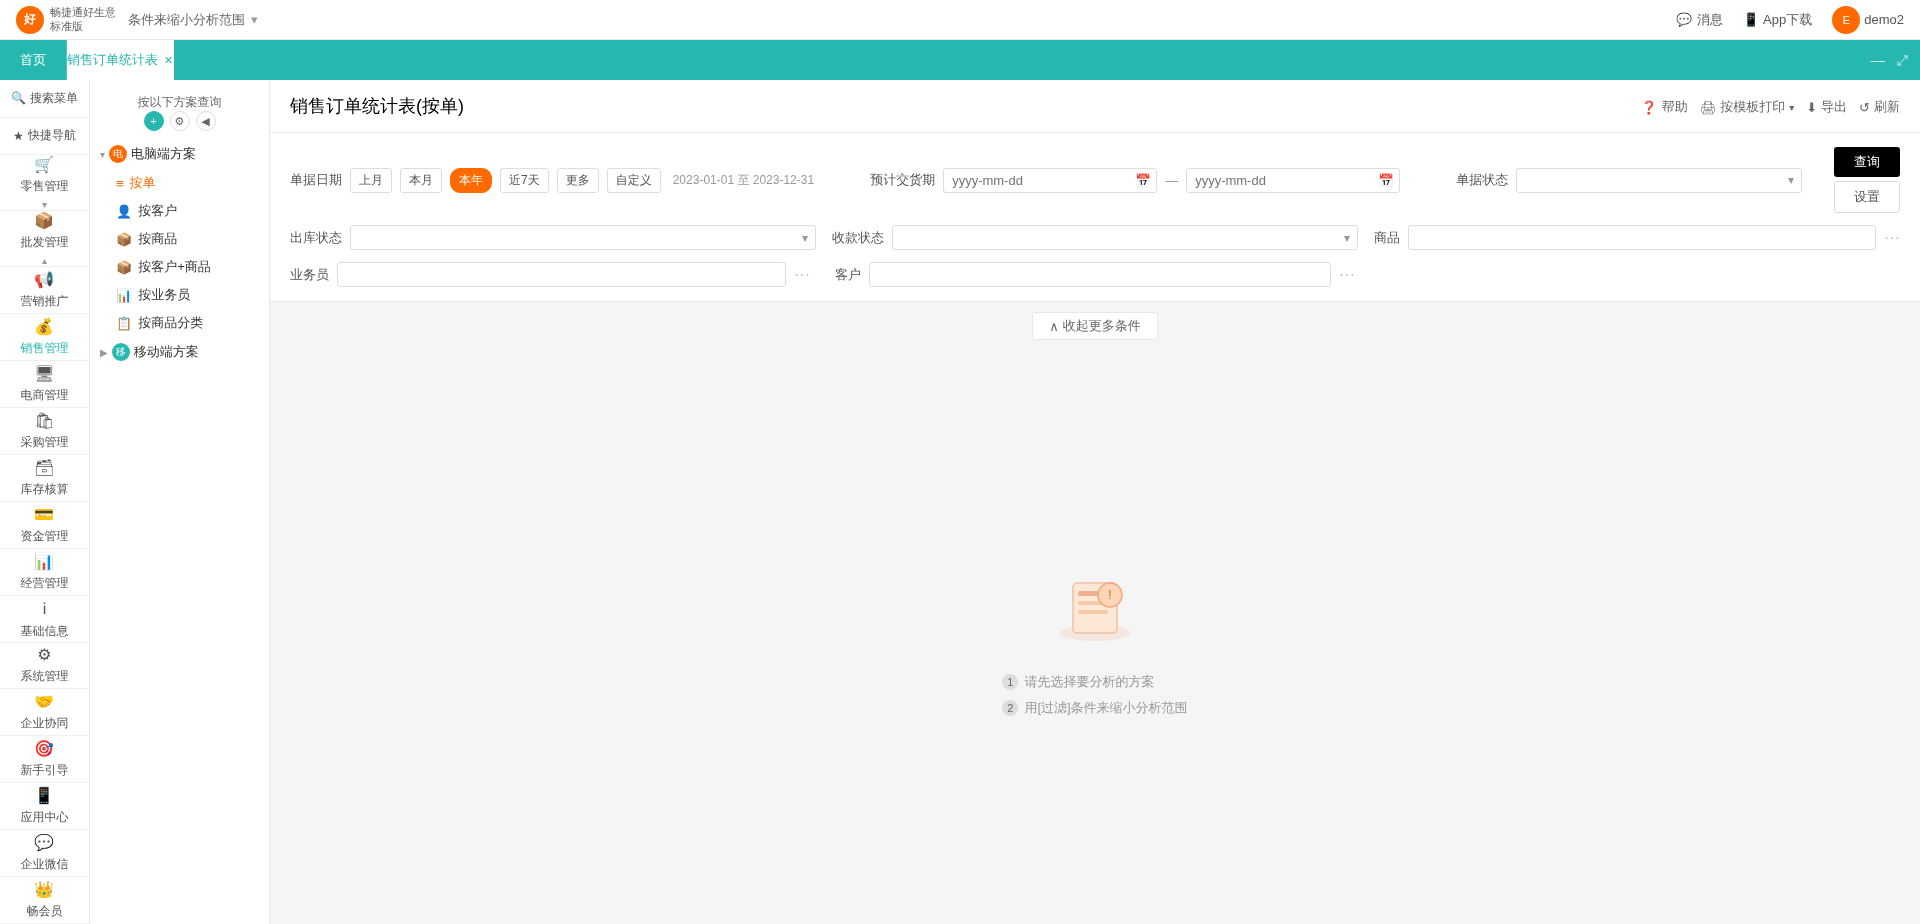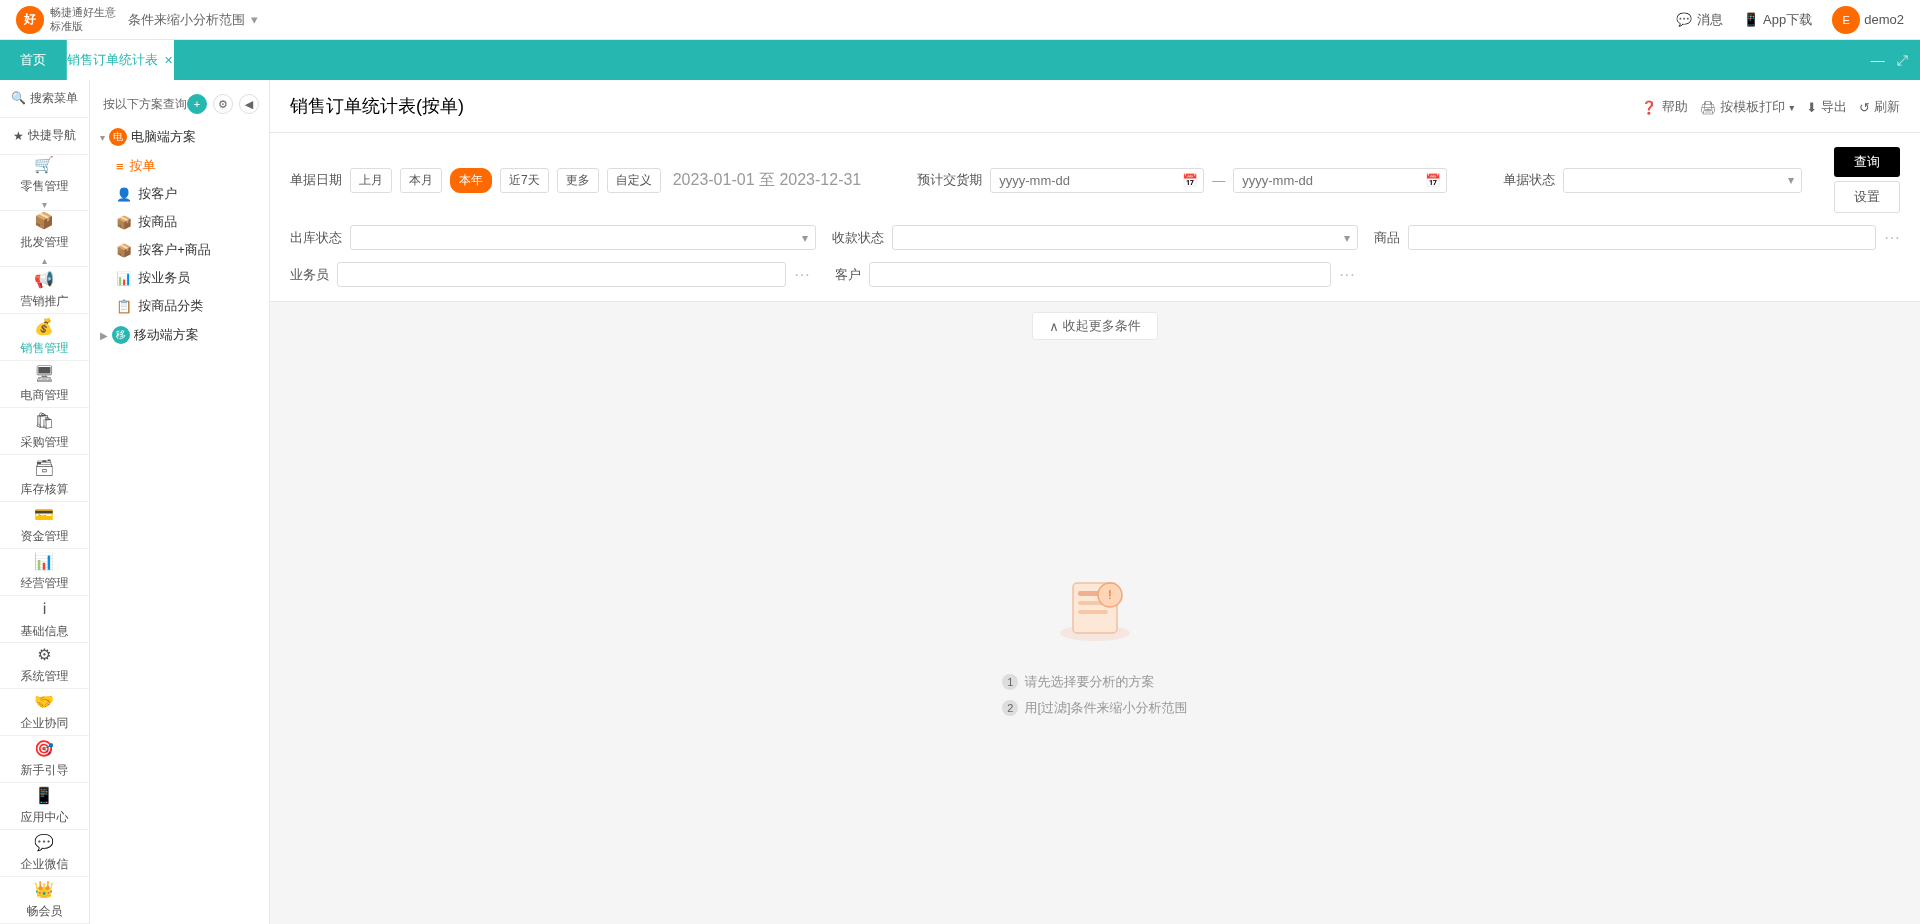--- a/index.html
+++ b/index.html
@@ -90,24 +90,25 @@
     .scheme-panel {
       width: 180px;
       background: #fff;
       border-right: 1px solid #e8e8e8;
       padding: 10px 0;
       flex-shrink: 0;
     }
     .scheme-panel-header {
       display: flex;
       align-items: center;
-      justify-content: flex-end;
+      justify-content: center;
       padding: 4px 10px 8px;
       font-size: 13px;
       color: #333;
+      flex-direction: column;
     }
     .scheme-panel-icons { display: flex; gap: 6px; }
     .scheme-icon-btn { width: 20px; height: 20px; border-radius: 50%; border: 1px solid #ddd; display: flex; align-items: center; justify-content: center; cursor: pointer; font-size: 11px; color: #666; }
     .scheme-icon-btn.green { background: #26b8b0; border-color: #26b8b0; color: white; }
     .scheme-category {
       display: flex;
       align-items: center;
       padding: 6px 10px;
       cursor: pointer;
       color: #333;
@@ -413,21 +414,21 @@
           <div style="display:flex; align-items:center; gap:16px; margin-bottom:12px;">
 
             <div style="display:flex;align-items:center;gap:8px;">
               <span style="color:#555;font-size:13px;white-space:nowrap;">单据日期</span>
               <button class="date-btn">上月</button>
               <button class="date-btn">本月</button>
               <button class="date-btn active">本年</button>
               <button class="date-btn">近7天</button>
               <button class="date-btn">更多</button>
               <button class="date-btn">自定义</button>
-              <span style="color:#999;font-size:16px;margin-left:4px;">2023-01-01 至 2023-12-31</span>
+              <span style="color:#999;font-size:12px;margin-left:4px;">2023-01-01 至 2023-12-31</span>
             </div>
 
             <div style="display:flex;align-items:center;gap:8px;margin-left:40px;">
               <span style="color:#555;font-size:13px;white-space:nowrap;">预计交货期</span>
               <div class="date-input-wrapper">
                 <input class="date-input" style="color: rgb(187, 187, 187);" placeholder="yyyy-mm-dd">
                 <span class="date-cal-icon">📅</span>
               </div>
               <span style="color:#999;">—</span>
               <div class="date-input-wrapper">

